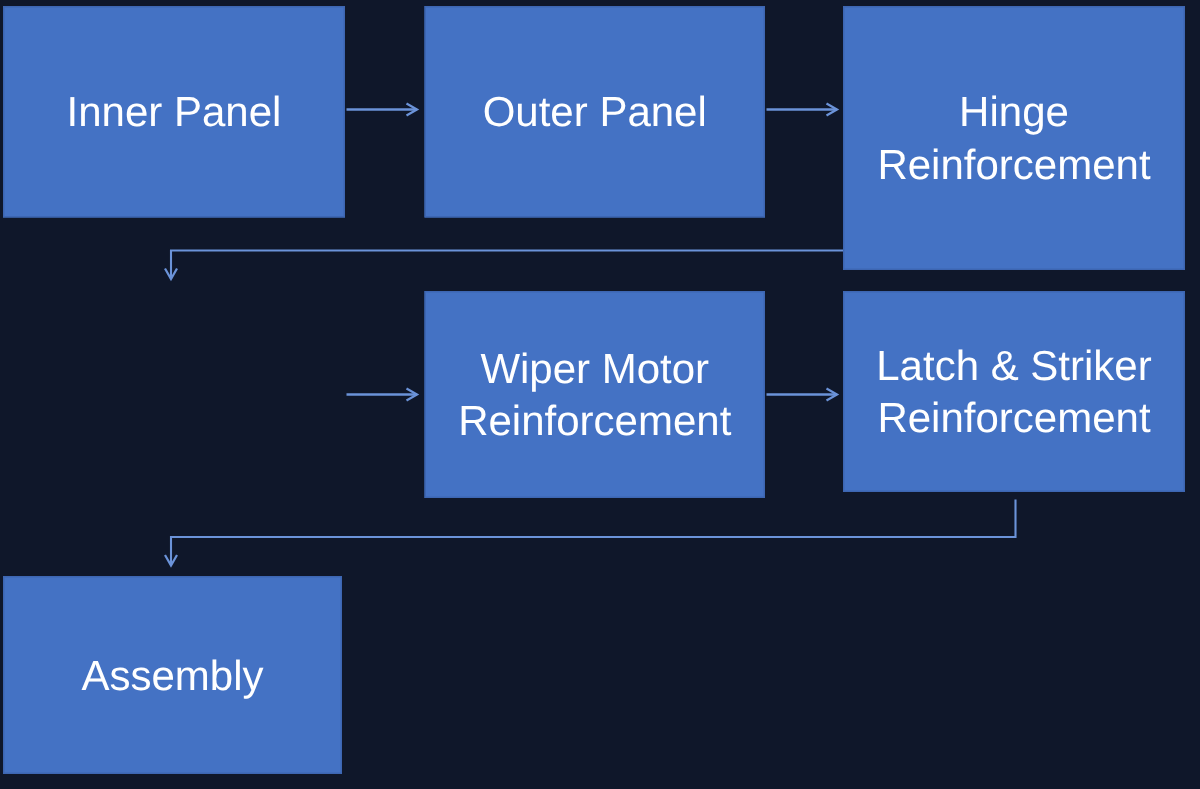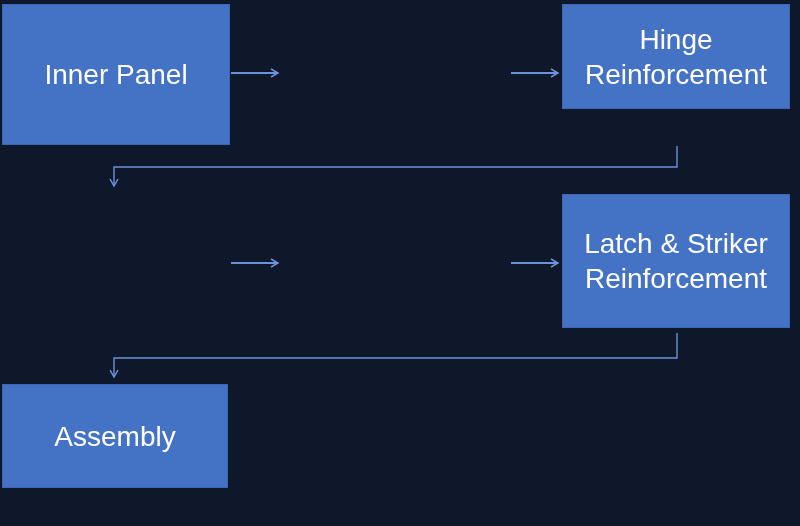--- a/index.html
+++ b/index.html
@@ -24,25 +24,25 @@
     display: flex;
     align-items: center;
     justify-content: center;
     text-align: center;
     font-size: 28px;
     line-height: 1.25;
     padding: 4px 8px;
   }
   #node-inner-panel   { left: 2px;   top: 4px;   width: 228px; height: 141px; }
   #node-outer-panel   { left: 283px; top: 4px;   width: 227px; height: 141px; }
-  #node-hinge         { left: 562px; top: 4px;   width: 228px; height: 105px; justify-content: center; }
+  #node-hinge         { left: 562px; top: 4px;   width: 228px; height: 176px; justify-content: center; }
   #node-gas-stay      { left: 2px;   top: 194px; width: 228px; height: 138px; }
   #node-wiper-motor   { left: 283px; top: 194px; width: 227px; height: 138px; }
   #node-latch-striker { left: 562px; top: 194px; width: 228px; height: 134px; }
-  #node-assembly      { left: 2px;   top: 384px; width: 226px; height: 104px; }
+  #node-assembly      { left: 2px;   top: 384px; width: 226px; height: 132px; }
   svg.connectors {
     position: absolute;
     left: 0;
     top: 0;
     width: 800px;
     height: 526px;
     pointer-events: none;
   }
   svg.connectors .edge {
     fill: none;
@@ -68,26 +68,32 @@
     <path class="edge elbow" d="M677,146 L677,167 L114,167 L114,186" marker-end="url(#open-arrow)"></path>
     <line class="edge straight" x1="231" y1="263" x2="278" y2="263" marker-end="url(#open-arrow)"></line>
     <line class="edge straight" x1="511" y1="263" x2="558" y2="263" marker-end="url(#open-arrow)"></line>
     <path class="edge elbow" d="M677,333 L677,358 L114,358 L114,377" marker-end="url(#open-arrow)"></path>
   </svg>
 
   <div class="node" id="node-inner-panel">
     <span>Inner Panel</span>
   </div>
 
+  <div class="node" id="node-outer-panel">
+    <span>Outer Panel</span>
+  </div>
 
   <div class="node" id="node-hinge">
     <span>Hinge Reinforcement</span>
   </div>
 
 
+  <div class="node" id="node-wiper-motor">
+    <span>Wiper Motor Reinforcement</span>
+  </div>
 
   <div class="node" id="node-latch-striker">
     <span>Latch &amp; Striker Reinforcement</span>
   </div>
 
   <div class="node" id="node-assembly">
     <span>Assembly</span>
   </div>
 
 </div>

